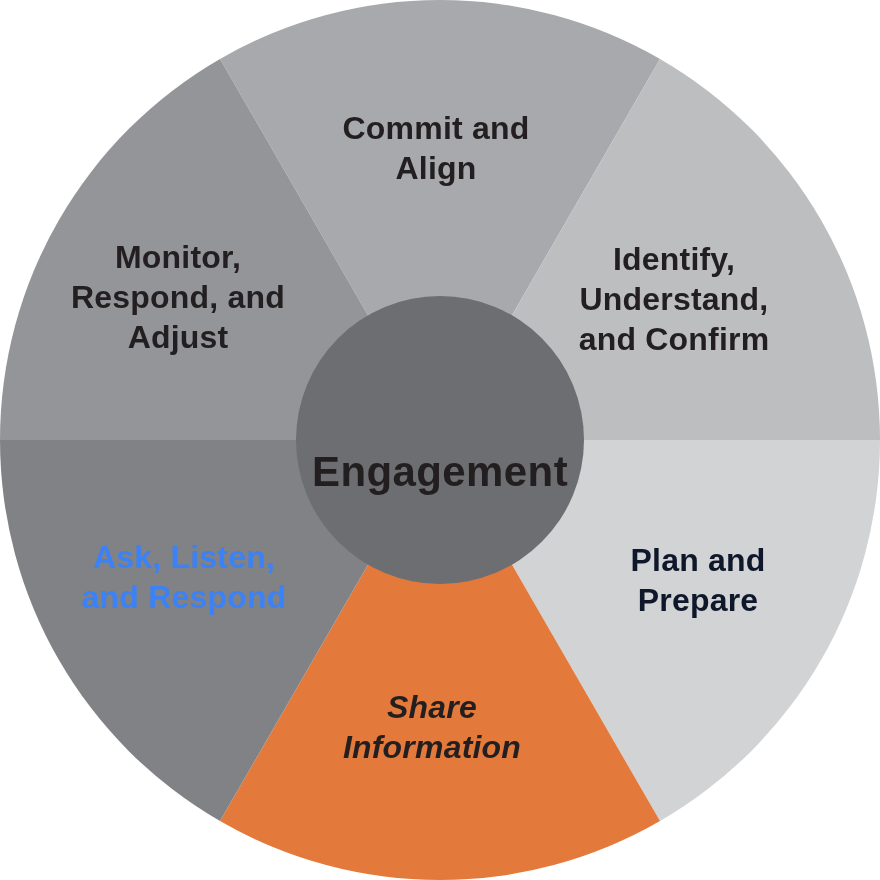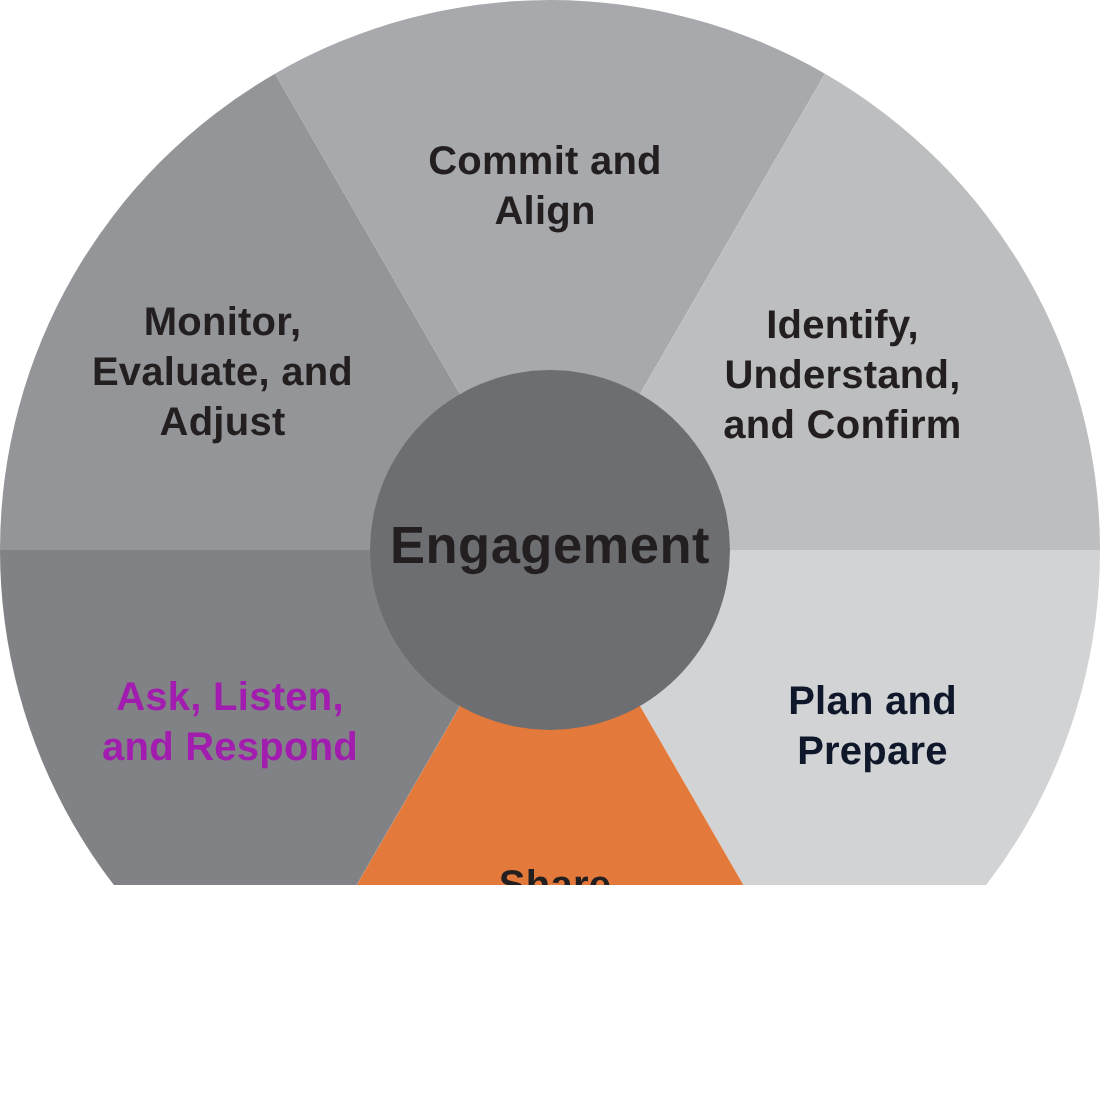--- a/index.html
+++ b/index.html
@@ -3,21 +3,21 @@
 <meta charset="utf-8">
 <style>
   html, body {
     margin: 0;
     padding: 0;
     background: #ffffff;
   }
   .stage {
     position: relative;
     width: 880px;
-    height: 708px;
+    height: 880px;
     background: #ffffff;
     overflow: hidden;
     font-family: "Liberation Sans", sans-serif;
   }
   .stage svg {
     position: absolute;
     left: 0;
     top: 0;
     width: 880px;
     height: 880px;
@@ -38,21 +38,21 @@
     line-height: 40px;
   }
   .hub-label {
     font-size: 42px;
     line-height: 46px;
     letter-spacing: 0.4px;
   }
   .pos-commit   { left: 436px; top: 148px; }
   .pos-identify { left: 674px; top: 299px; }
   .pos-plan     { left: 698px; top: 580px; }
-  .pos-share    { left: 444px; top: 727px; }
+  .pos-share    { left: 432px; top: 727px; font-style: italic; }
   .pos-ask      { left: 184px; top: 577px; }
   .pos-monitor  { left: 178px; top: 297px; }
   .pos-hub      { left: 440px; top: 436px; }
 </style>
 </head>
 <body>
 
 <div class="stage" style="background: rgb(255, 255, 255);">
 
   <svg viewBox="0 0 880 880" aria-hidden="true">
@@ -71,22 +71,22 @@
   <div class="label seg-label pos-identify" style="color: rgb(35, 31, 32);">Identify,
 Understand,
 and Confirm</div>
 
   <div class="label seg-label pos-plan" style="color: #0f172a;">Plan and
 Prepare</div>
 
   <div class="label seg-label pos-share" style="color: rgb(35, 31, 32);">Share
 Information</div>
 
-  <div class="label seg-label pos-ask" style="color: #a21caf;">Ask, Listen,
+  <div class="label seg-label pos-ask" style="color: #3b82f6;">Ask, Listen,
 and Respond</div>
 
   <div class="label seg-label pos-monitor" style="color: rgb(35, 31, 32);">Monitor,
-Evaluate, and
+Respond, and
 Adjust</div>
 
-  <div class="label hub-label pos-hub" style="color: rgb(35, 31, 32);">Engagement</div>
+  <div class="label hub-label pos-hub" style="color: rgb(35, 31, 32); margin-top: 36px;">Engagement</div>
 
 </div>
 
 </body></html>

